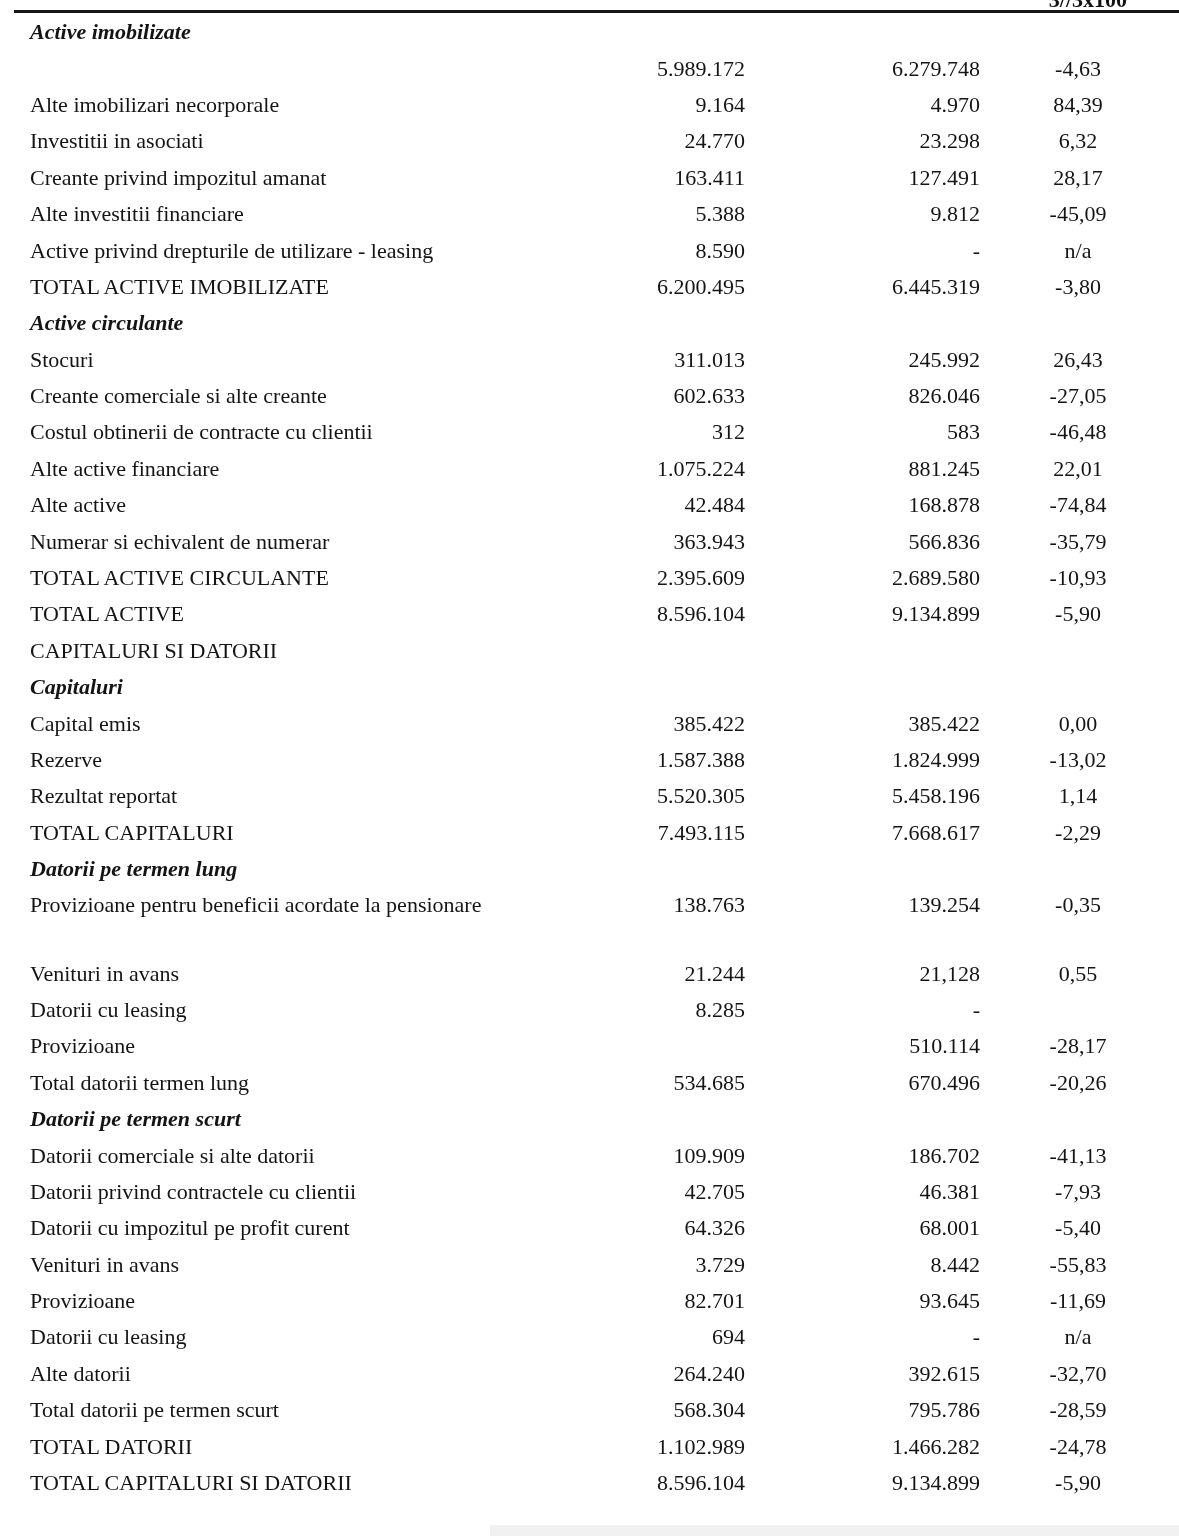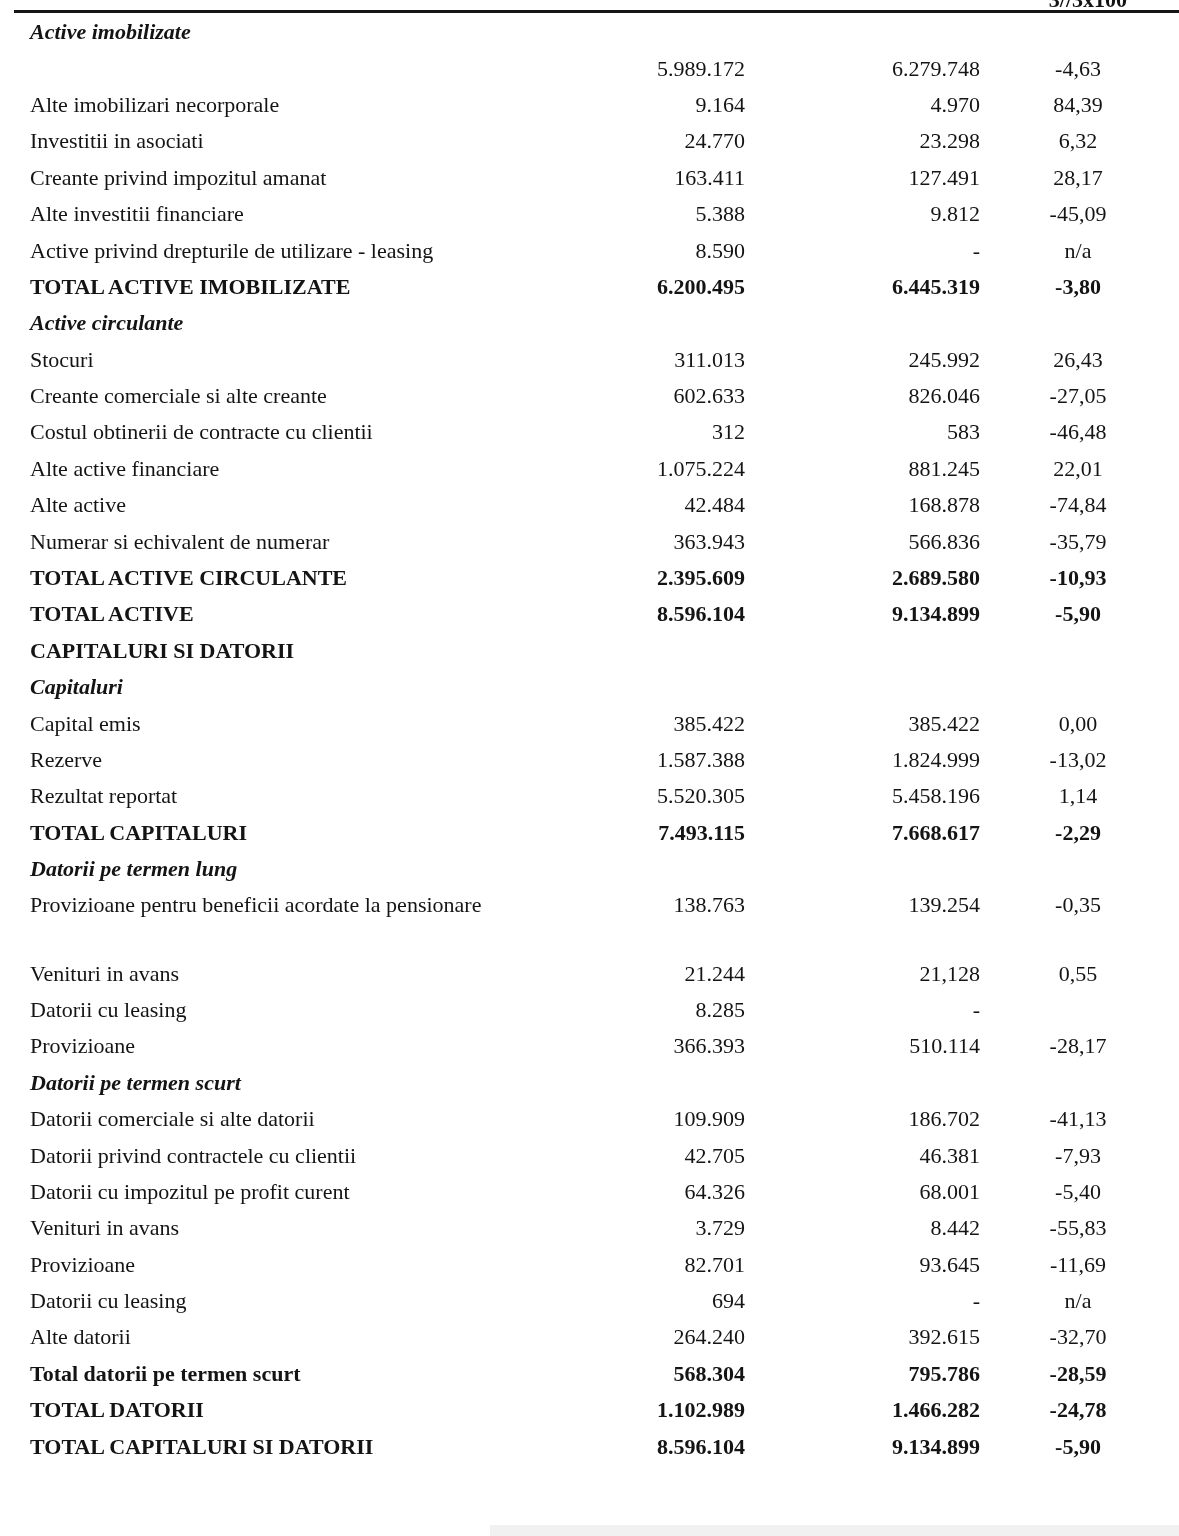--- a/index.html
+++ b/index.html
@@ -72,21 +72,21 @@
   .v2 {
     left: 755px;
     width: 225px;
     text-align: right;
   }
   .pct {
     left: 1008px;
     width: 140px;
     text-align: center;
   }
-  .style-bold { font-weight: bold; padding-left: 44px; }
+  .style-bold { font-weight: normal; padding-left: 44px; }
   .style-bolditalic { font-weight: bold; font-style: italic; }
   .bottom-band {
     position: absolute;
     left: 490px;
     right: 0;
     bottom: 0;
     height: 11px;
     background: #f1f1f1;
   }
 </style>
@@ -282,25 +282,30 @@
 
   <div class="row">
     <div class="cell label">Datorii cu leasing</div>
     <div class="cell v1">8.285</div>
     <div class="cell v2">-</div>
     <div class="cell pct"></div>
   </div>
 
   <div class="row">
     <div class="cell label">Provizioane</div>
-    <div class="cell v1">366.393</div>
     <div class="cell v2">510.114</div>
     <div class="cell pct">-28,17</div>
   </div>
 
+  <div class="row style-bold">
+    <div class="cell label">Total datorii termen lung</div>
+    <div class="cell v1">534.685</div>
+    <div class="cell v2">670.496</div>
+    <div class="cell pct">-20,26</div>
+  </div>
 
   <div class="row style-bolditalic">
     <div class="cell label">Datorii pe termen scurt</div>
     <div class="cell v1"></div>
     <div class="cell v2"></div>
     <div class="cell pct"></div>
   </div>
 
   <div class="row">
     <div class="cell label">Datorii comerciale si alte datorii</div>

